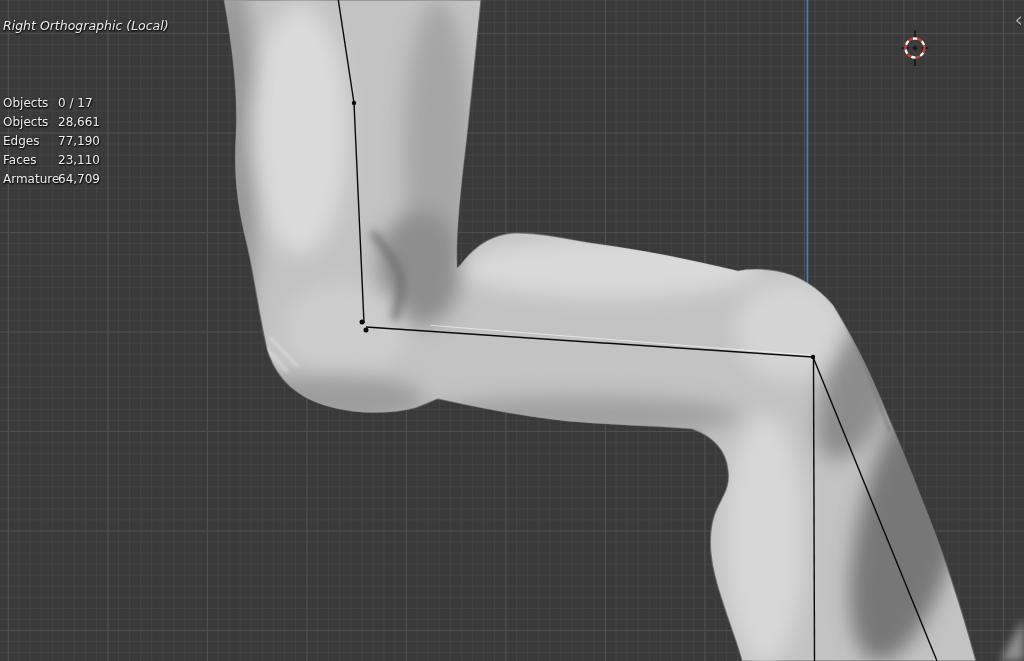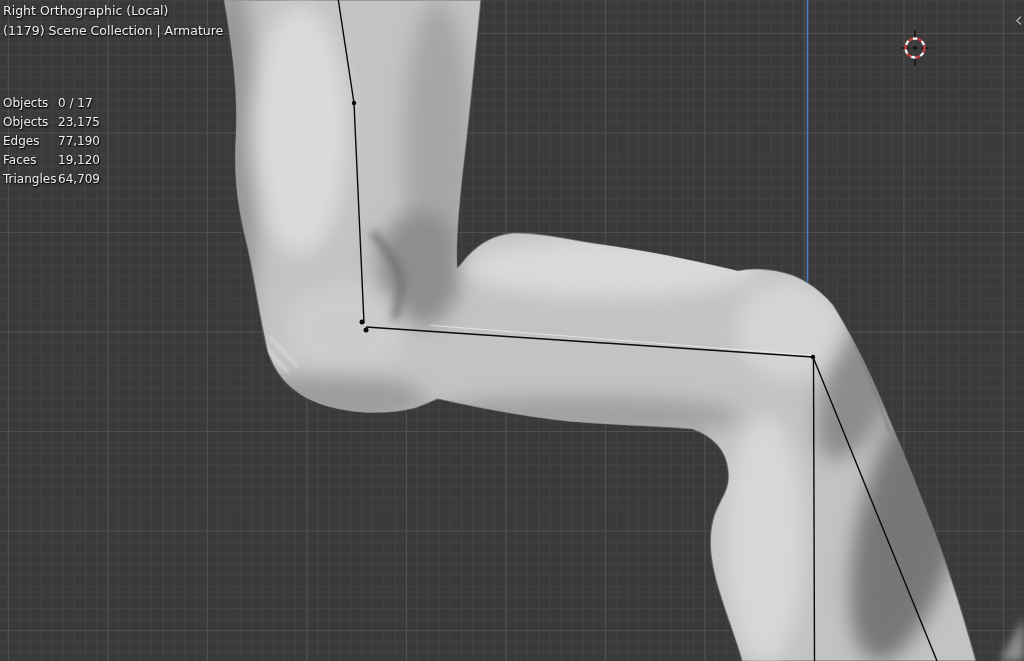--- a/index.html
+++ b/index.html
@@ -13,21 +13,21 @@
   }
   .scene{position:absolute;top:0;left:0;}
   .overlay{
     position:absolute;
     color:#eeeeee;
     text-shadow:0 1px 2px rgba(0,0,0,.95),1px 1px 1px rgba(0,0,0,.55);
     font-size:12.5px;
     line-height:20px;
     white-space:nowrap;
   }
-  .hud-header{top:1px;left:3px;}
+  .hud-header{top:16px;left:3px;font-style:italic;}
   .hud-stats{top:94px;left:3px;font-size:12px;line-height:19px;}
   .stat-row{display:flex;}
   .stat-label{width:55px;}
   .stat-value{}
   .sidebar-toggle{
     position:absolute;top:10px;right:1px;
     color:#a8a8a8;font-size:21px;line-height:21px;
     cursor:pointer;text-shadow:0 1px 1px rgba(0,0,0,.6);
   }
 </style>
@@ -159,41 +159,40 @@
 
     <g transform="translate(915,48)">
       <path d="M 0,-18 L 0,-8 M 0,8 L 0,18 M -13.5,0 L -6.5,0 M 6.5,0 L 13.5,0 M -2.5,0 L 2.5,0 M 0,-2.5 L 0,2.5" stroke="#151515" stroke-width="1.6"></path>
       <circle r="9.5" fill="none" stroke="#f2f2f2" stroke-width="2.4" stroke-dasharray="4.7 4.7" stroke-dashoffset="4.7"></circle>
       <circle r="9.5" fill="none" stroke="#c13d3d" stroke-width="2.4" stroke-dasharray="4.7 4.7"></circle>
     </g>
   </svg>
 
   <div class="overlay hud-header">
     <div>Right Orthographic (Local)</div>
-    <div>(1179) Scene Collection | Armature</div>
   </div>
 
   <div class="overlay hud-stats">
     <div class="stat-row">
       <span class="stat-label">Objects</span>
       <span class="stat-value">0 / 17</span>
     </div>
     <div class="stat-row">
       <span class="stat-label">Objects</span>
-      <span class="stat-value">23,175</span>
+      <span class="stat-value">28,661</span>
     </div>
     <div class="stat-row">
       <span class="stat-label">Edges</span>
       <span class="stat-value">77,190</span>
     </div>
     <div class="stat-row">
       <span class="stat-label">Faces</span>
-      <span class="stat-value">19,120</span>
+      <span class="stat-value">23,110</span>
     </div>
     <div class="stat-row">
-      <span class="stat-label">Triangles</span>
+      <span class="stat-label">Armature</span>
       <span class="stat-value">64,709</span>
     </div>
   </div>
 
   <div class="sidebar-toggle">‹</div>
 
 </div>
 
 </body></html>

